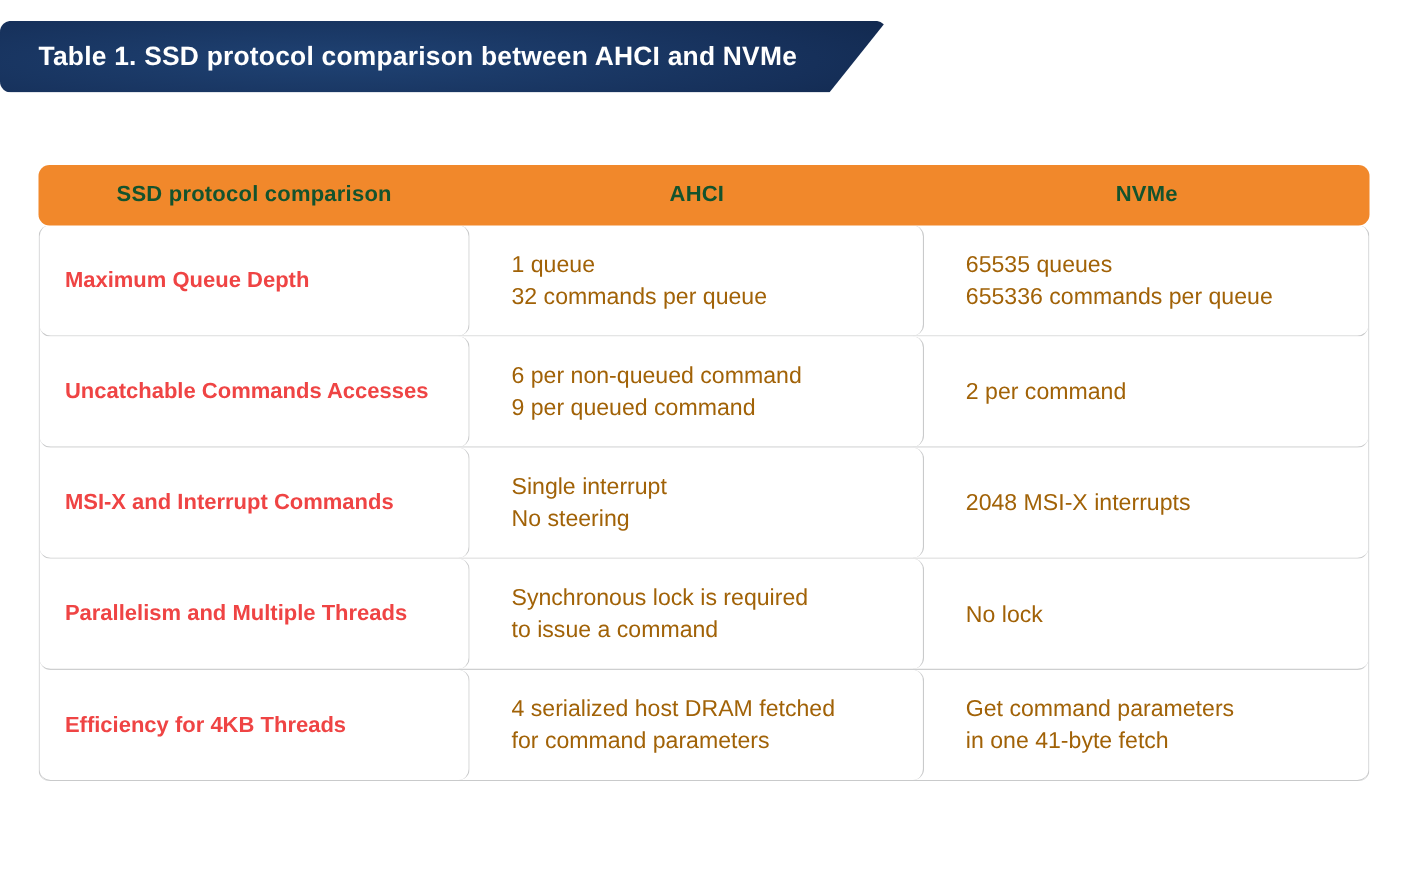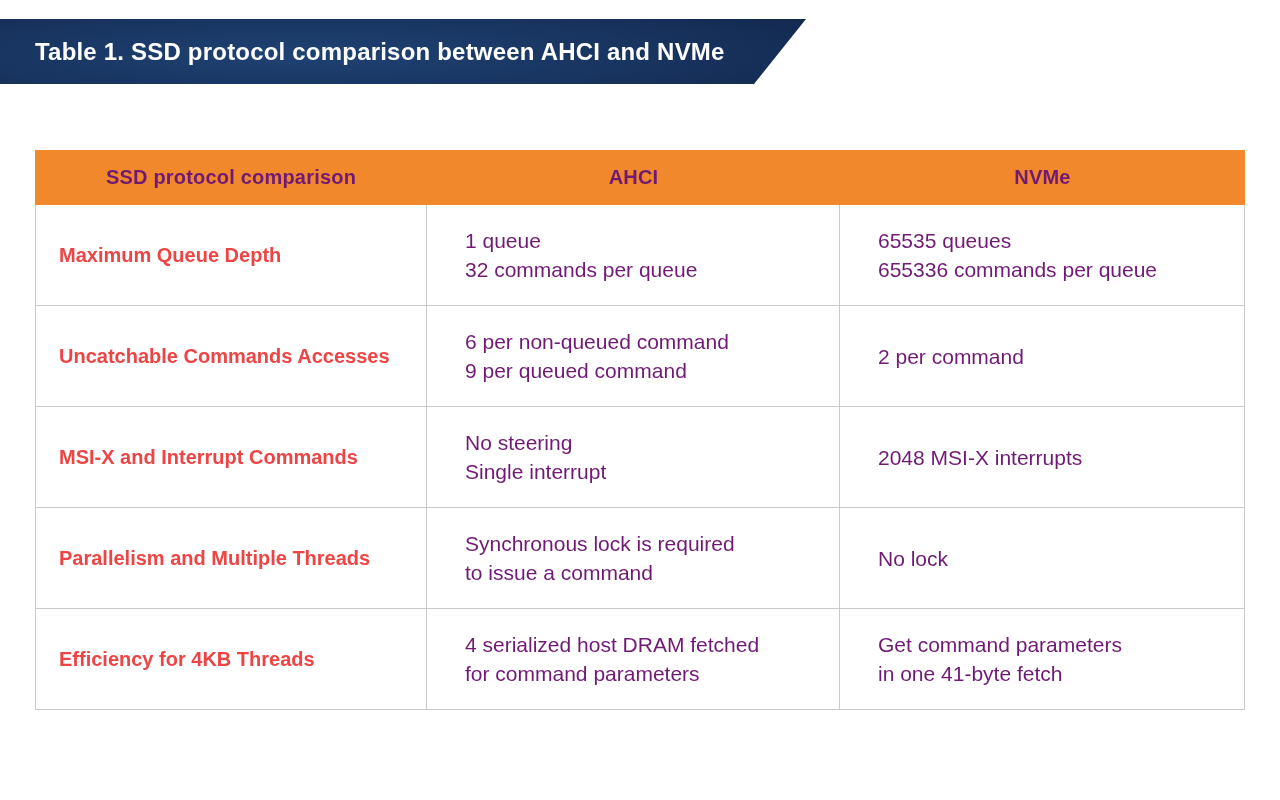--- a/index.html
+++ b/index.html
@@ -1,15 +1,15 @@
 <!DOCTYPE html>
 <html><head>
 <meta charset="utf-8">
 <style>
-  * { margin: 0; padding: 0; box-sizing: border-box; }
+  * { margin: 0; padding: 0; box-sizing: border-box; border-radius: 10px; }
   html, body {
     width: 1280px; height: 800px;
     background: #ffffff;
     font-family: "Liberation Sans", "DejaVu Sans", sans-serif;
     overflow: hidden;
   }
   .stage { position: relative; width: 1280px; height: 800px; background:#ffffff; }
 
   
   .banner {
@@ -35,21 +35,21 @@
     left: 35px; top: 150px;
     width: 1210px;
   }
   .thead {
     display: grid;
     grid-template-columns: 392px 413px 405px;
     height: 55px;
     background: #f1882b;
   }
   .th {
-    color: #701a75;
+    color: #14532d;
     font-size: 20px;
     font-weight: 700;
     display: flex; align-items: center; justify-content: center;
     letter-spacing: 0.2px;
   }
   .tbody {
     border-left: 1px solid #c9cacb;
     border-right: 1px solid #c9cacb;
   }
   .trow {
@@ -63,21 +63,21 @@
     padding-left: 23px;
     font-size: 20px;
     font-weight: 700;
     color: #ef4444;
     border-right: 1px solid #c9cacb;
   }
   .cell.val {
     padding-left: 38px;
     font-size: 21px;
     font-weight: 400;
-    color: #701a75;
+    color: #a16207;
     line-height: 29px;
   }
   .cell.val.ahci { border-right: 1px solid #c9cacb; }
 </style>
 </head>
 <body>
 
 <div class="stage">
 
   <div class="banner">
@@ -114,22 +114,22 @@
         </div>
         <div class="cell val">
           <div>2 per command</div>
           <div></div>
         </div>
       </div>
 
       <div class="trow">
         <div class="cell feature">MSI-X and Interrupt Commands</div>
         <div class="cell val ahci">
+          <div>Single interrupt</div>
           <div>No steering</div>
-          <div>Single interrupt</div>
         </div>
         <div class="cell val">
           <div>2048 MSI-X interrupts</div>
           <div></div>
         </div>
       </div>
 
       <div class="trow">
         <div class="cell feature">Parallelism and Multiple Threads</div>
         <div class="cell val ahci">

